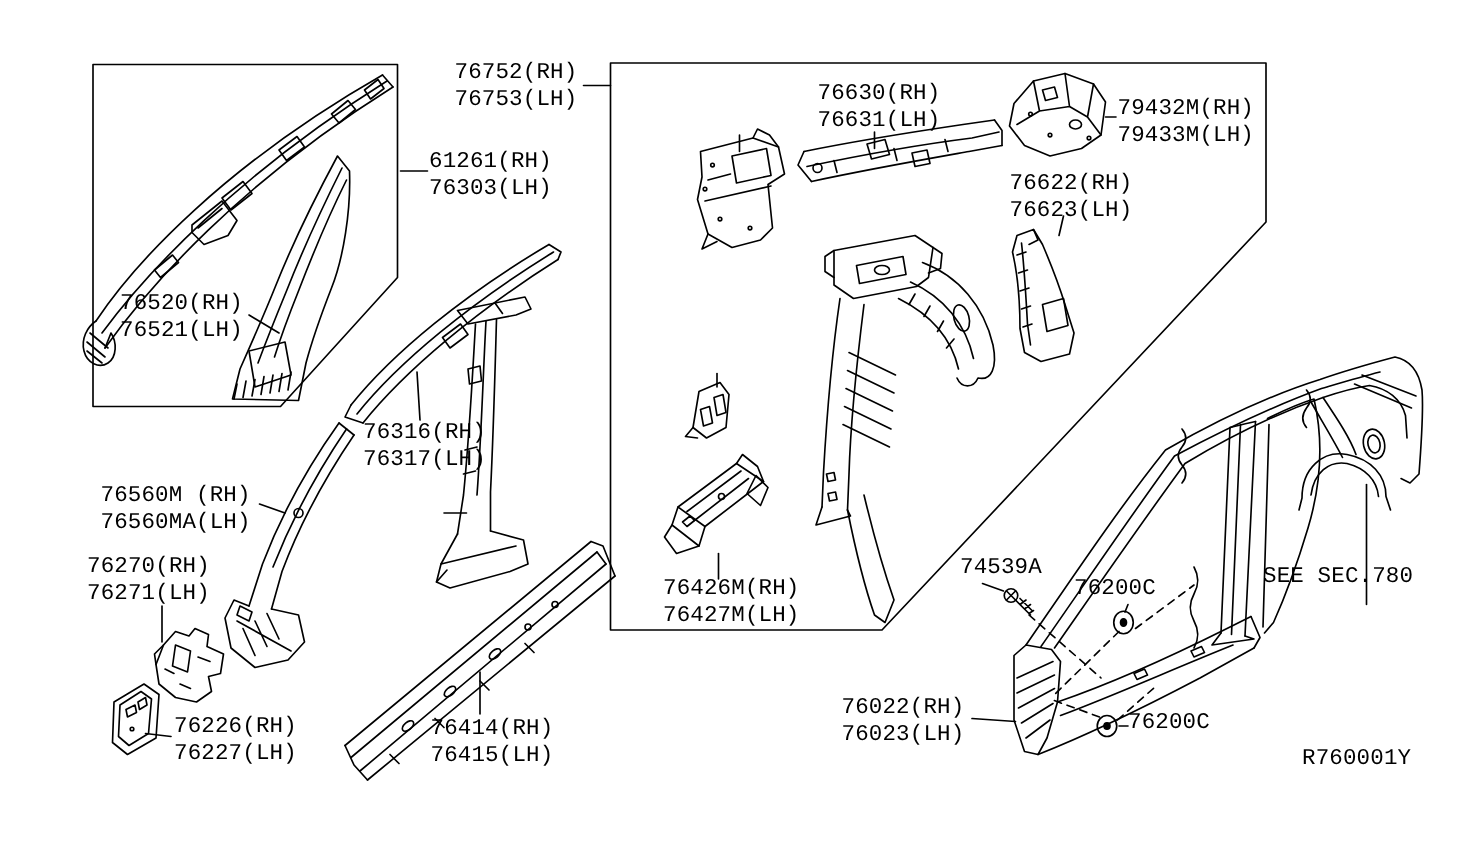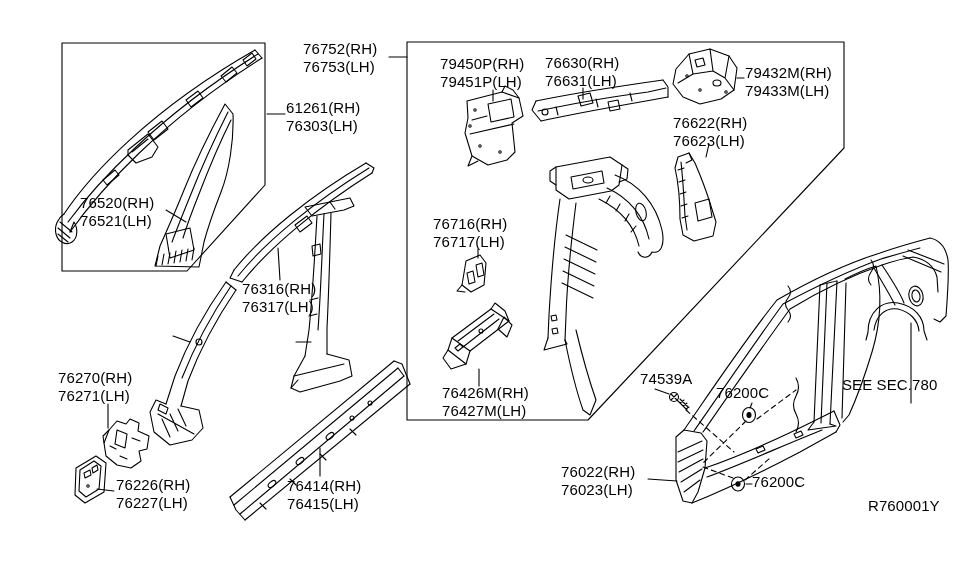--- a/index.html
+++ b/index.html
@@ -1,17 +1,17 @@
 <!DOCTYPE html>
 <html><head>
 <meta charset="utf-8">
 <style>
   html,body{margin:0;padding:0;background:#fff;}
   #stage{position:relative;width:975px;height:566px;background:#ffffff;overflow:hidden;
-         font-family:Liberation Sans, sans-serif;}
+         font-family:Liberation Mono, monospace;}
   #art{position:absolute;left:0;top:0;}
   .lbl{position:absolute;font-size:15px;color:#000;white-space:pre;letter-spacing:0.1px;}
   .ln{display:block;height:18px;line-height:18px;}
 </style>
 </head>
 <body>
 
 <div id="stage">
 
 <svg id="art" width="975" height="566" viewBox="0 0 975 566">
@@ -250,30 +250,29 @@
     <path d="M733 478 L700 466"></path>
     <path d="M745 480 L770 458"></path>
   </g>
 
 </g>
 </svg>
 
 <div class="lbl" style="left:303px;top:40px"><span class="ln">76752(RH)</span><span class="ln">76753(LH)</span></div>
 <div class="lbl" style="left:286px;top:99px"><span class="ln">61261(RH)</span><span class="ln">76303(LH)</span></div>
 <div class="lbl" style="left:80px;top:194px"><span class="ln">76520(RH)</span><span class="ln">76521(LH)</span></div>
-<div class="lbl" style="left:440px;top:55px"><span class="ln">79450P(RH)</span><span class="ln">79451P(LH)</span></div>
 <div class="lbl" style="left:545px;top:54px"><span class="ln">76630(RH)</span><span class="ln">76631(LH)</span></div>
 <div class="lbl" style="left:745px;top:64px"><span class="ln">79432M(RH)</span><span class="ln">79433M(LH)</span></div>
 <div class="lbl" style="left:673px;top:114px"><span class="ln">76622(RH)</span><span class="ln">76623(LH)</span></div>
-<div class="lbl" style="left:433px;top:215px"><span class="ln">76716(RH)</span><span class="ln">76717(LH)</span></div>
 <div class="lbl" style="left:442px;top:384px"><span class="ln">76426M(RH)</span><span class="ln">76427M(LH)</span></div>
 <div class="lbl" style="left:640px;top:370px"><span class="ln">74539A</span></div>
 <div class="lbl" style="left:716px;top:384px"><span class="ln">76200C</span></div>
 <div class="lbl" style="left:752px;top:473px"><span class="ln">76200C</span></div>
 <div class="lbl" style="left:561px;top:463px"><span class="ln">76022(RH)</span><span class="ln">76023(LH)</span></div>
+<div class="lbl" style="left:67px;top:322px"><span class="ln">76560M (RH)</span><span class="ln">76560MA(LH)</span></div>
 <div class="lbl" style="left:58px;top:369px"><span class="ln">76270(RH)</span><span class="ln">76271(LH)</span></div>
 <div class="lbl" style="left:116px;top:476px"><span class="ln">76226(RH)</span><span class="ln">76227(LH)</span></div>
 <div class="lbl" style="left:242px;top:280px"><span class="ln">76316(RH)</span><span class="ln">76317(LH)</span></div>
 <div class="lbl" style="left:287px;top:477px"><span class="ln">76414(RH)</span><span class="ln">76415(LH)</span></div>
 <div class="lbl" style="left:842px;top:376px"><span class="ln">SEE SEC.780</span></div>
 <div class="lbl" style="left:868px;top:497px"><span class="ln">R760001Y</span></div>
 
 </div>
 
 </body></html>

